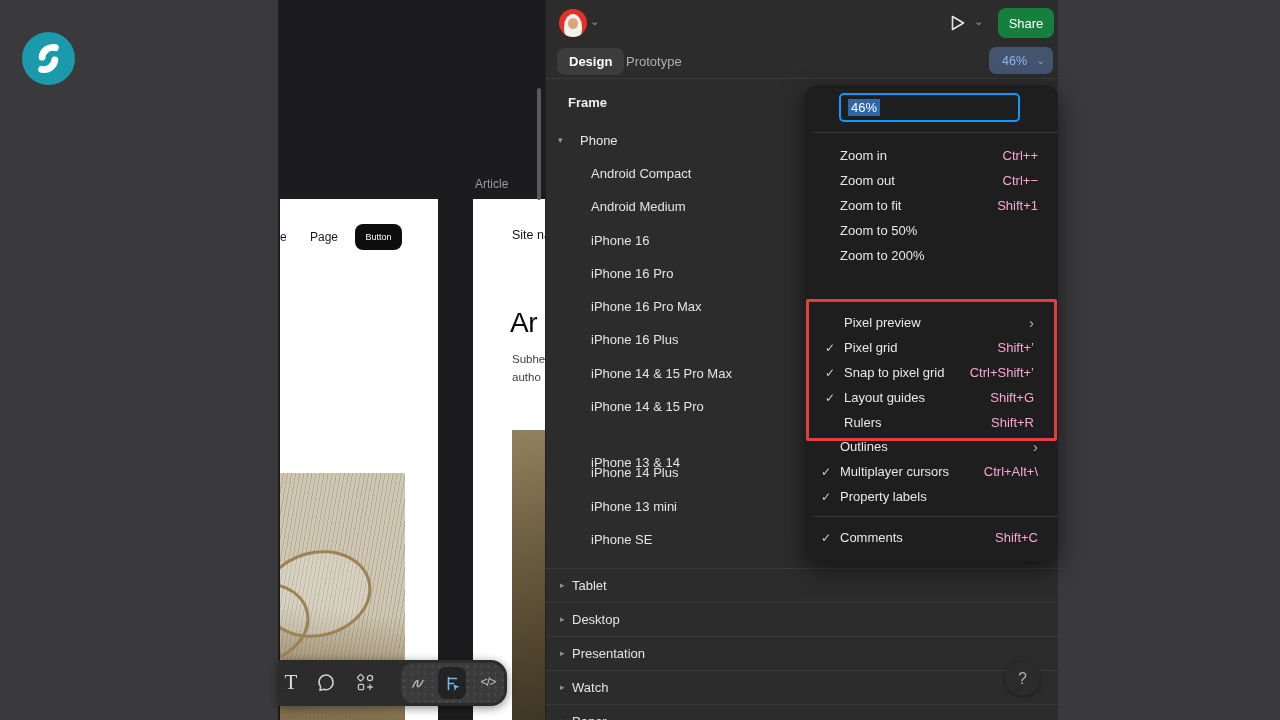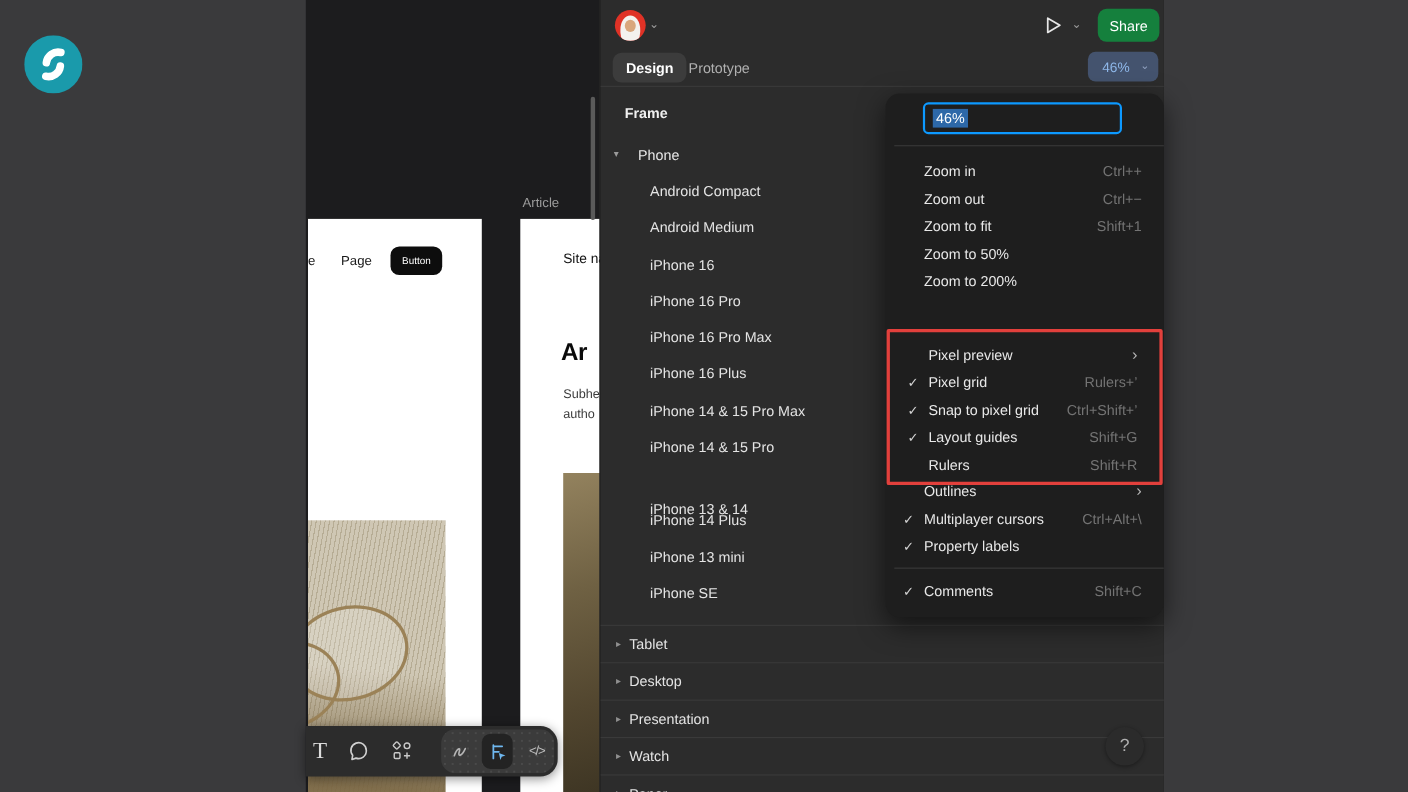--- a/index.html
+++ b/index.html
@@ -21,21 +21,21 @@
   .nav-page{position:absolute;left:30px;top:31px;font-size:12px;color:#1a1a1a;}
   .nav-button{position:absolute;left:75px;top:25px;width:47px;height:26px;background:#0d0d0d;border-radius:8px;color:#fff;font-size:9px;display:flex;align-items:center;justify-content:center;}
   .photo{position:absolute;left:0;top:274px;width:125px;height:247px;
     background:
       linear-gradient(186deg, rgba(120,100,64,0) 55%, rgba(122,102,66,.9) 96%),
       repeating-linear-gradient(100deg,#cfc7b4 0 3px,#b6ac94 3px 4px);
   }
   .lens{position:absolute;left:-18px;top:78px;width:110px;height:86px;border:3px solid #9b8257;border-radius:50%;transform:rotate(-14deg);background:rgba(255,255,255,.18);}
   .lens2{position:absolute;left:-70px;top:110px;width:100px;height:80px;border:3px solid #9b8257;border-radius:50%;transform:rotate(-14deg);}
   .site-name{position:absolute;left:39px;top:29px;font-size:12.5px;color:#111;white-space:nowrap;}
-  .art-heading{position:absolute;left:37px;top:108px;font-size:22px;font-weight:700;color:#0a0a0a;letter-spacing:-.5px;white-space:nowrap;}
+  .art-heading{position:absolute;left:37px;top:108px;font-size:28px;font-weight:400;color:#0a0a0a;letter-spacing:-.5px;white-space:nowrap;}
   .art-sub{position:absolute;left:39px;top:151px;font-size:11.5px;color:#3c3c3c;line-height:18px;white-space:nowrap;}
   .brown-img{position:absolute;left:39px;top:231px;right:0;bottom:0;background:linear-gradient(165deg,#93825e 0%,#6f6143 35%,#52462f 70%,#3b3322 100%);}
   .canvas-scrollbar{position:absolute;left:259px;top:88px;width:4px;height:112px;border-radius:2px;background:#5a5a5a;}
 
   
   .sidebar{position:absolute;left:267px;top:0;width:513px;height:720px;background:#2c2c2c;border-left:1px solid #212121;}
   .avatar{position:absolute;left:13px;top:9px;width:28px;height:28px;border-radius:50%;background:#e03226;overflow:hidden;}
   .avatar .hood{position:absolute;left:5px;top:5px;width:18px;height:26px;background:#f4f2ee;border-radius:50% 50% 42% 42%;}
   .avatar .face{position:absolute;left:9px;top:9px;width:10px;height:11px;background:#d9a77c;border-radius:50%;}
   .av-chevron{position:absolute;left:44px;top:15px;font-size:11px;color:#9a9a9a;}
@@ -62,21 +62,21 @@
 
   
   .menu{position:absolute;left:527px;top:85px;width:253px;height:476px;background:#1e1e1e;border-radius:13px;box-shadow:0 8px 24px rgba(0,0,0,.55);}
   .zoom-input{position:absolute;left:34px;top:8px;width:181px;height:29px;border:2px solid #0d99ff;border-radius:5px;display:flex;align-items:center;padding-left:7px;}
   .zoom-input .sel{background:#2d68a8;color:#fff;font-size:13px;padding:1px 3px;}
   .mdiv{position:absolute;left:8px;right:0;height:1px;background:#3a3a3a;}
   .mgroup{position:absolute;left:0;right:0;}
   .mi{height:25px;display:flex;align-items:center;padding:0 20px 0 16px;font-size:13px;color:#e8e8e8;}
   .mi .chk{width:19px;font-size:12px;color:#d2d2d2;}
   .mi .lbl{white-space:nowrap;}
-  .mi .sc{margin-left:auto;color:#737373;white-space:nowrap;}
+  .mi .sc{margin-left:auto;color:#f9a8d4;white-space:nowrap;}
   .mi .sub{margin-left:auto;color:#b5b5b5;font-size:15px;line-height:10px;}
   .red-wrap{position:absolute;left:1px;right:1px;top:214px;border:3px solid #e2403c;border-radius:2px;padding:8px 0 3px;}
 
   
   .toolbar{position:absolute;left:0;top:660px;width:229px;height:46px;background:#2c2c2c;border-radius:0 16px 16px 0;box-shadow:0 2px 10px rgba(0,0,0,.45);}
   .tool-t{position:absolute;left:2px;top:10px;width:22px;text-align:center;font-family:"Liberation Serif","DejaVu Serif",serif;font-size:21px;color:#dcdcdc;}
   .tool-ic{position:absolute;top:13px;}
   .dev-group{position:absolute;left:123px;top:3px;width:103px;height:40px;border-radius:13px;background:#3b3b3b;
     background-image:radial-gradient(circle,#4a4a4a 1px,transparent 1.2px);background-size:7px 7px;}
   .dev-sel{position:absolute;left:37px;top:4px;width:28px;height:32px;border-radius:8px;background:#232323;display:flex;align-items:center;justify-content:center;}
@@ -264,21 +264,21 @@
       <div class="red-wrap">
         <div id="grpHighlighted">
             <div class="mi">
               <span class="chk"></span>
               <span class="lbl">Pixel preview</span>
               <span class="sub">›</span>
             </div>
             <div class="mi">
               <span class="chk">✓</span>
               <span class="lbl">Pixel grid</span>
-              <span class="sc">Rulers+’</span>
+              <span class="sc">Shift+’</span>
             </div>
             <div class="mi">
               <span class="chk">✓</span>
               <span class="lbl">Snap to pixel grid</span>
               <span class="sc">Ctrl+Shift+’</span>
             </div>
             <div class="mi">
               <span class="chk">✓</span>
               <span class="lbl">Layout guides</span>
               <span class="sc">Shift+G</span>

